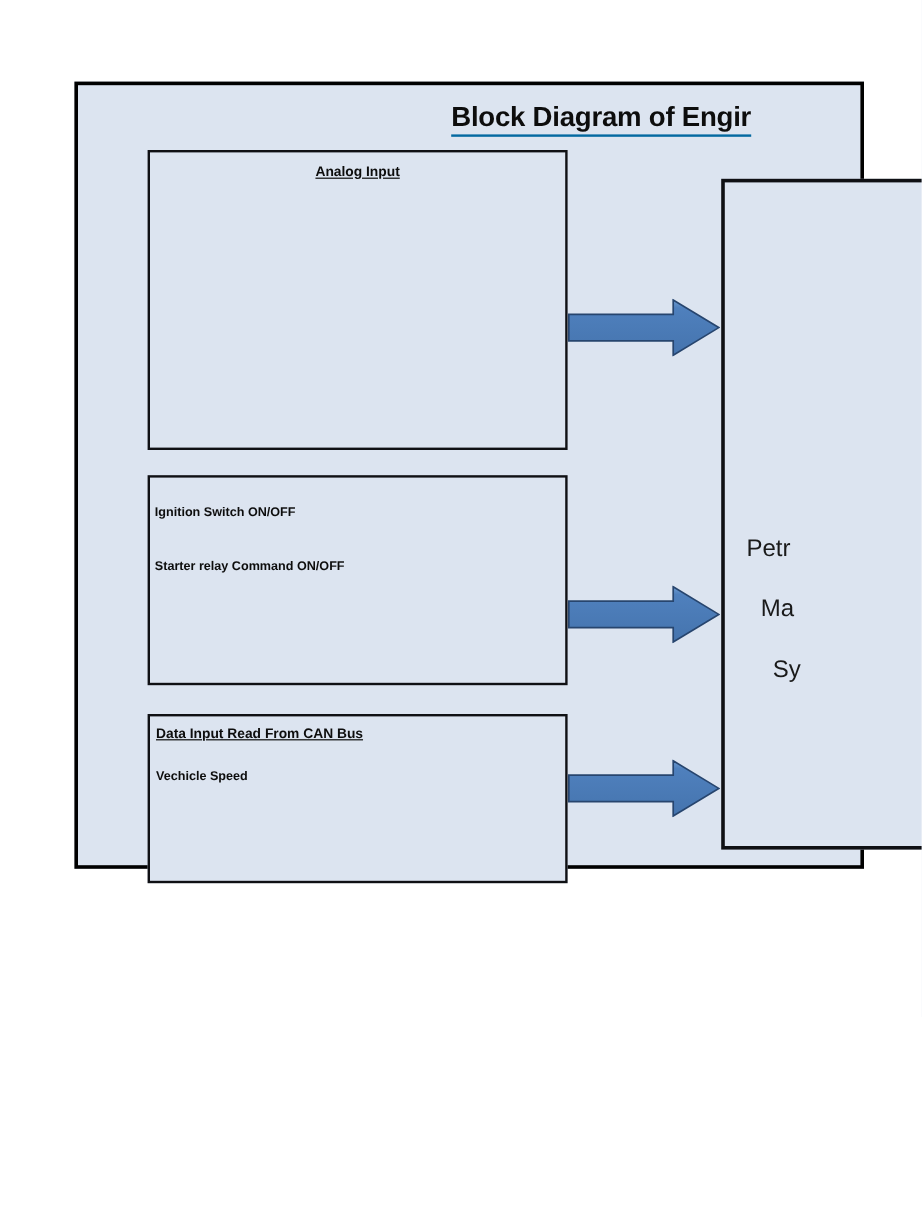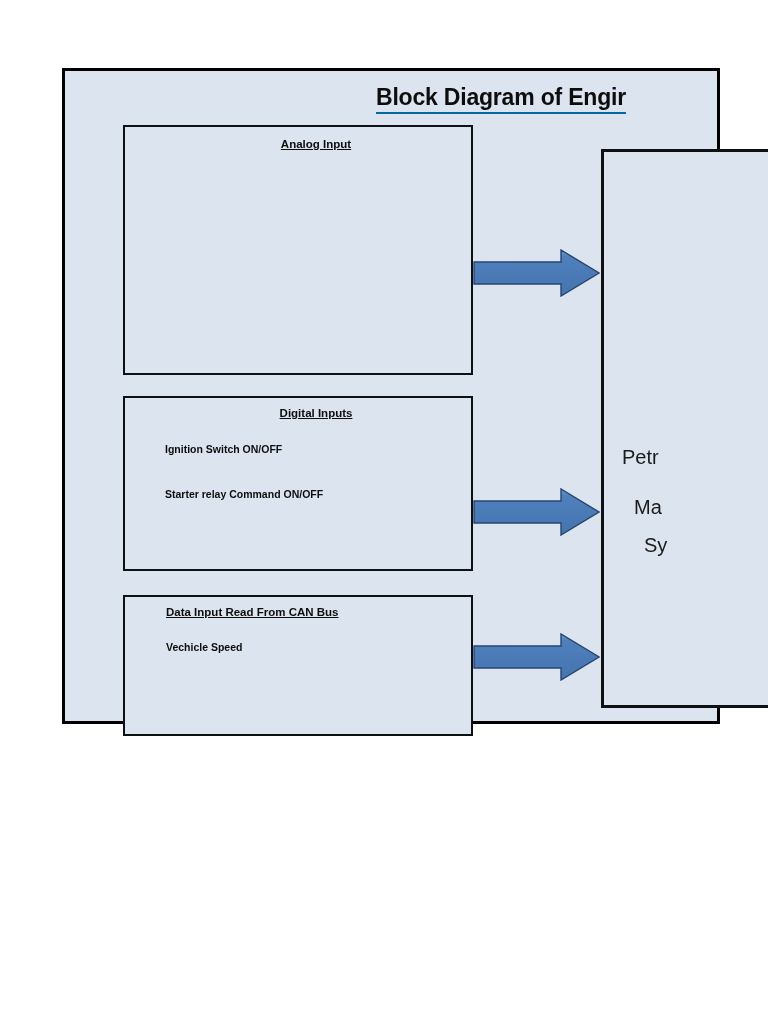--- a/index.html
+++ b/index.html
@@ -44,21 +44,20 @@
     padding-bottom: 1px;
     line-height: 28px;
   }
 
   
   .io-box {
     position: absolute;
     background: #dce4f0;
     border: 2px solid #0f1014;
     box-sizing: border-box;
-    padding-left: 36px;
   }
   .box-title {
     font-size: 11.5px;
     font-weight: bold;
     color: #0d0d0d;
     text-decoration: underline;
     white-space: nowrap;
     line-height: 14px;
   }
   .box-title.center {
@@ -123,21 +122,21 @@
   #system-label {
     position: absolute;
     left: 18px;
     top: 286px;
     font-size: 20px;
     color: #1a1a1a;
     line-height: 38px;
     white-space: nowrap;
   }
   #system-label .line-2 { display: block; padding-left: 12px; margin-top: 12px; }
-  #system-label .line-3 { display: block; padding-left: 22px; }
+  #system-label .line-3 { display: block; padding-left: 22px; margin-top: 13px; }
 
   
   .block-arrow {
     position: absolute;
     width: 127px;
     height: 48px;
   }
   #arrow-analog  { left: 408px; top: 178px; } 
   #arrow-digital { left: 408px; top: 417px; } 
   #arrow-can     { left: 408px; top: 562px; } 
@@ -149,21 +148,20 @@
 
 <div id="diagram-canvas">
 
   <div id="diagram-title">Block Diagram of Engir</div>
 
   <div class="io-box" id="box-analog">
     <span class="box-title center">Analog Input</span>
   </div>
 
   <div class="io-box" id="box-digital">
-    <span class="box-title center">Digital Inputs</span>
     <div class="box-body">
       <div>Ignition Switch ON/OFF</div>
       <div class="spacer-line"></div>
       <div class="spacer-line"></div>
       <div>Starter relay Command ON/OFF</div>
     </div>
   </div>
 
   <div class="io-box" id="box-can">
     <span class="box-title left">Data Input Read From CAN Bus</span>

